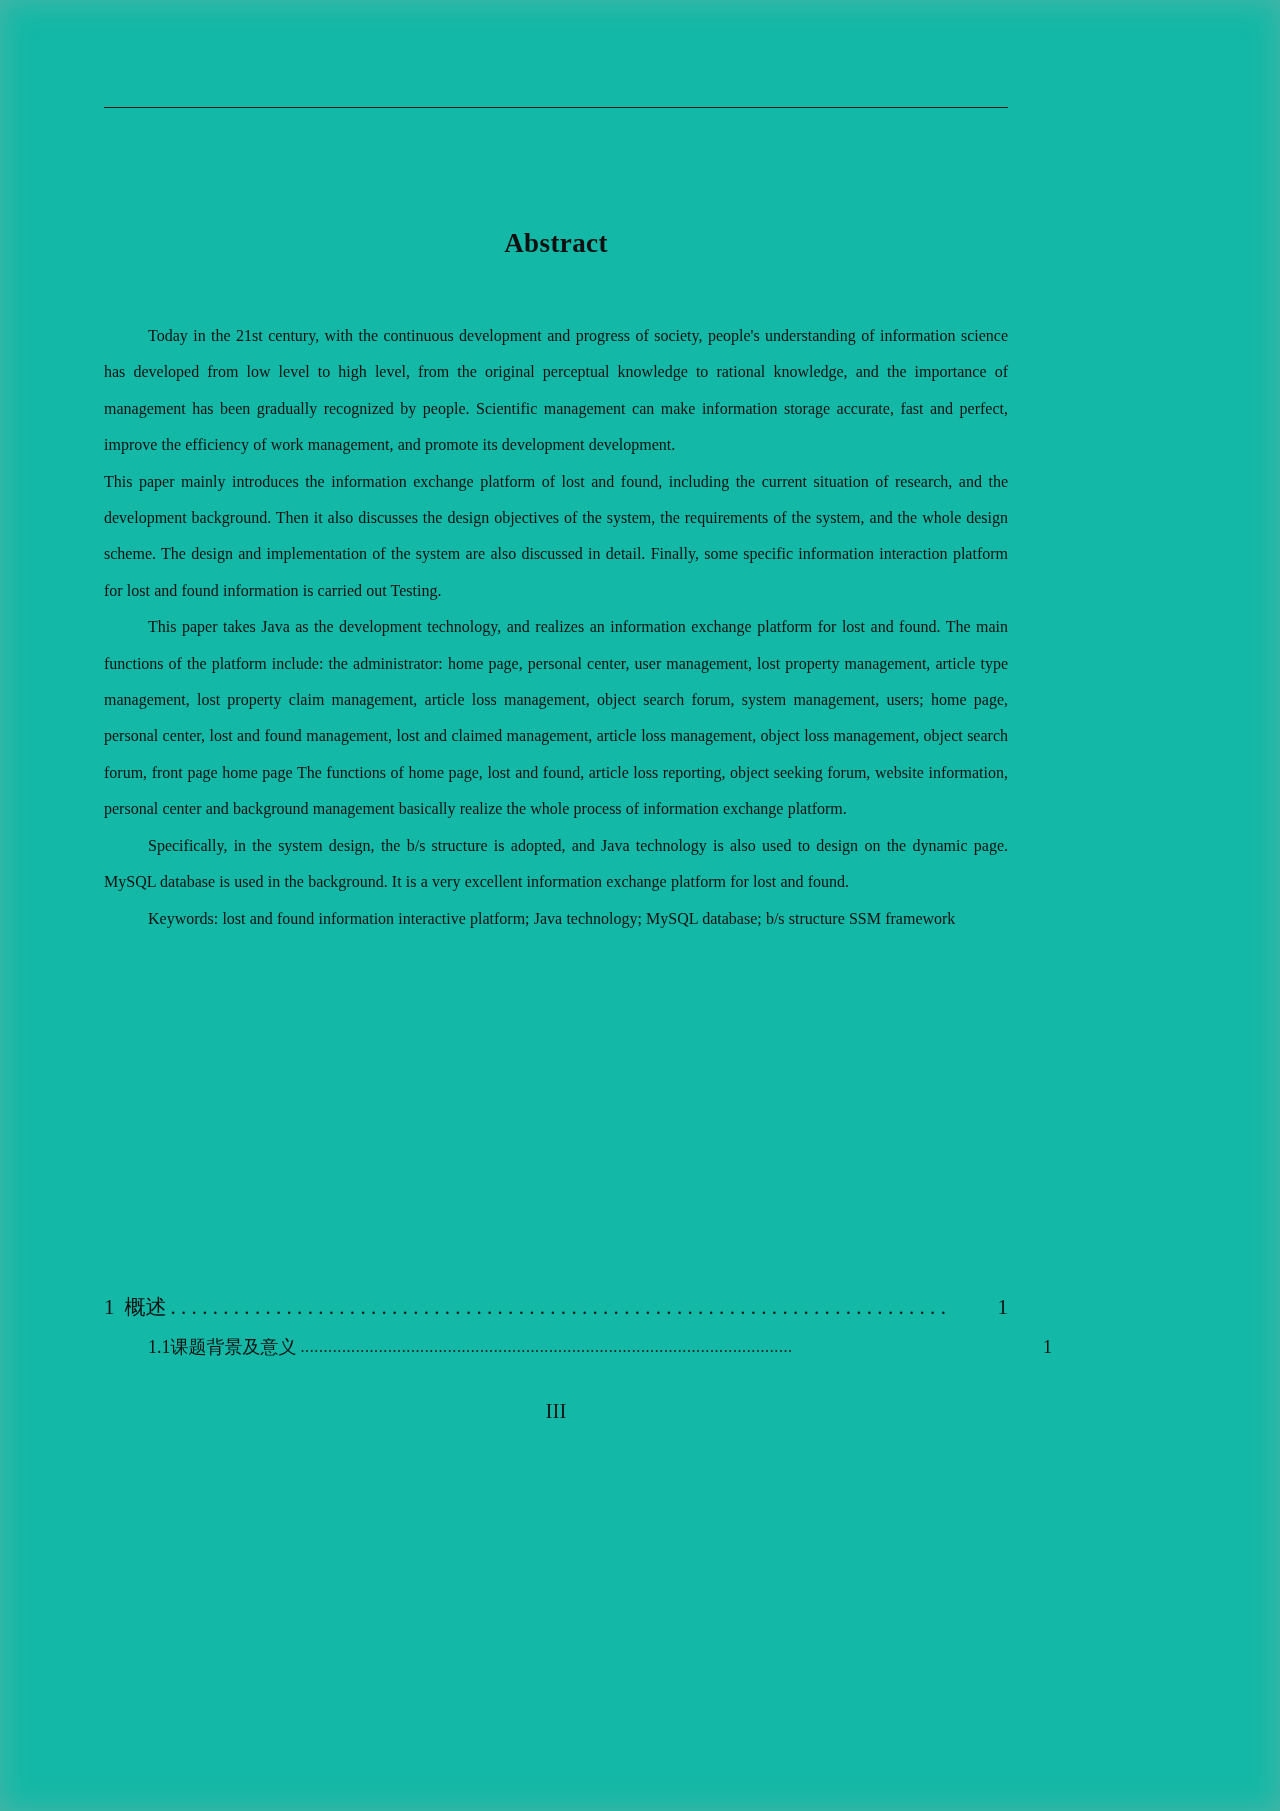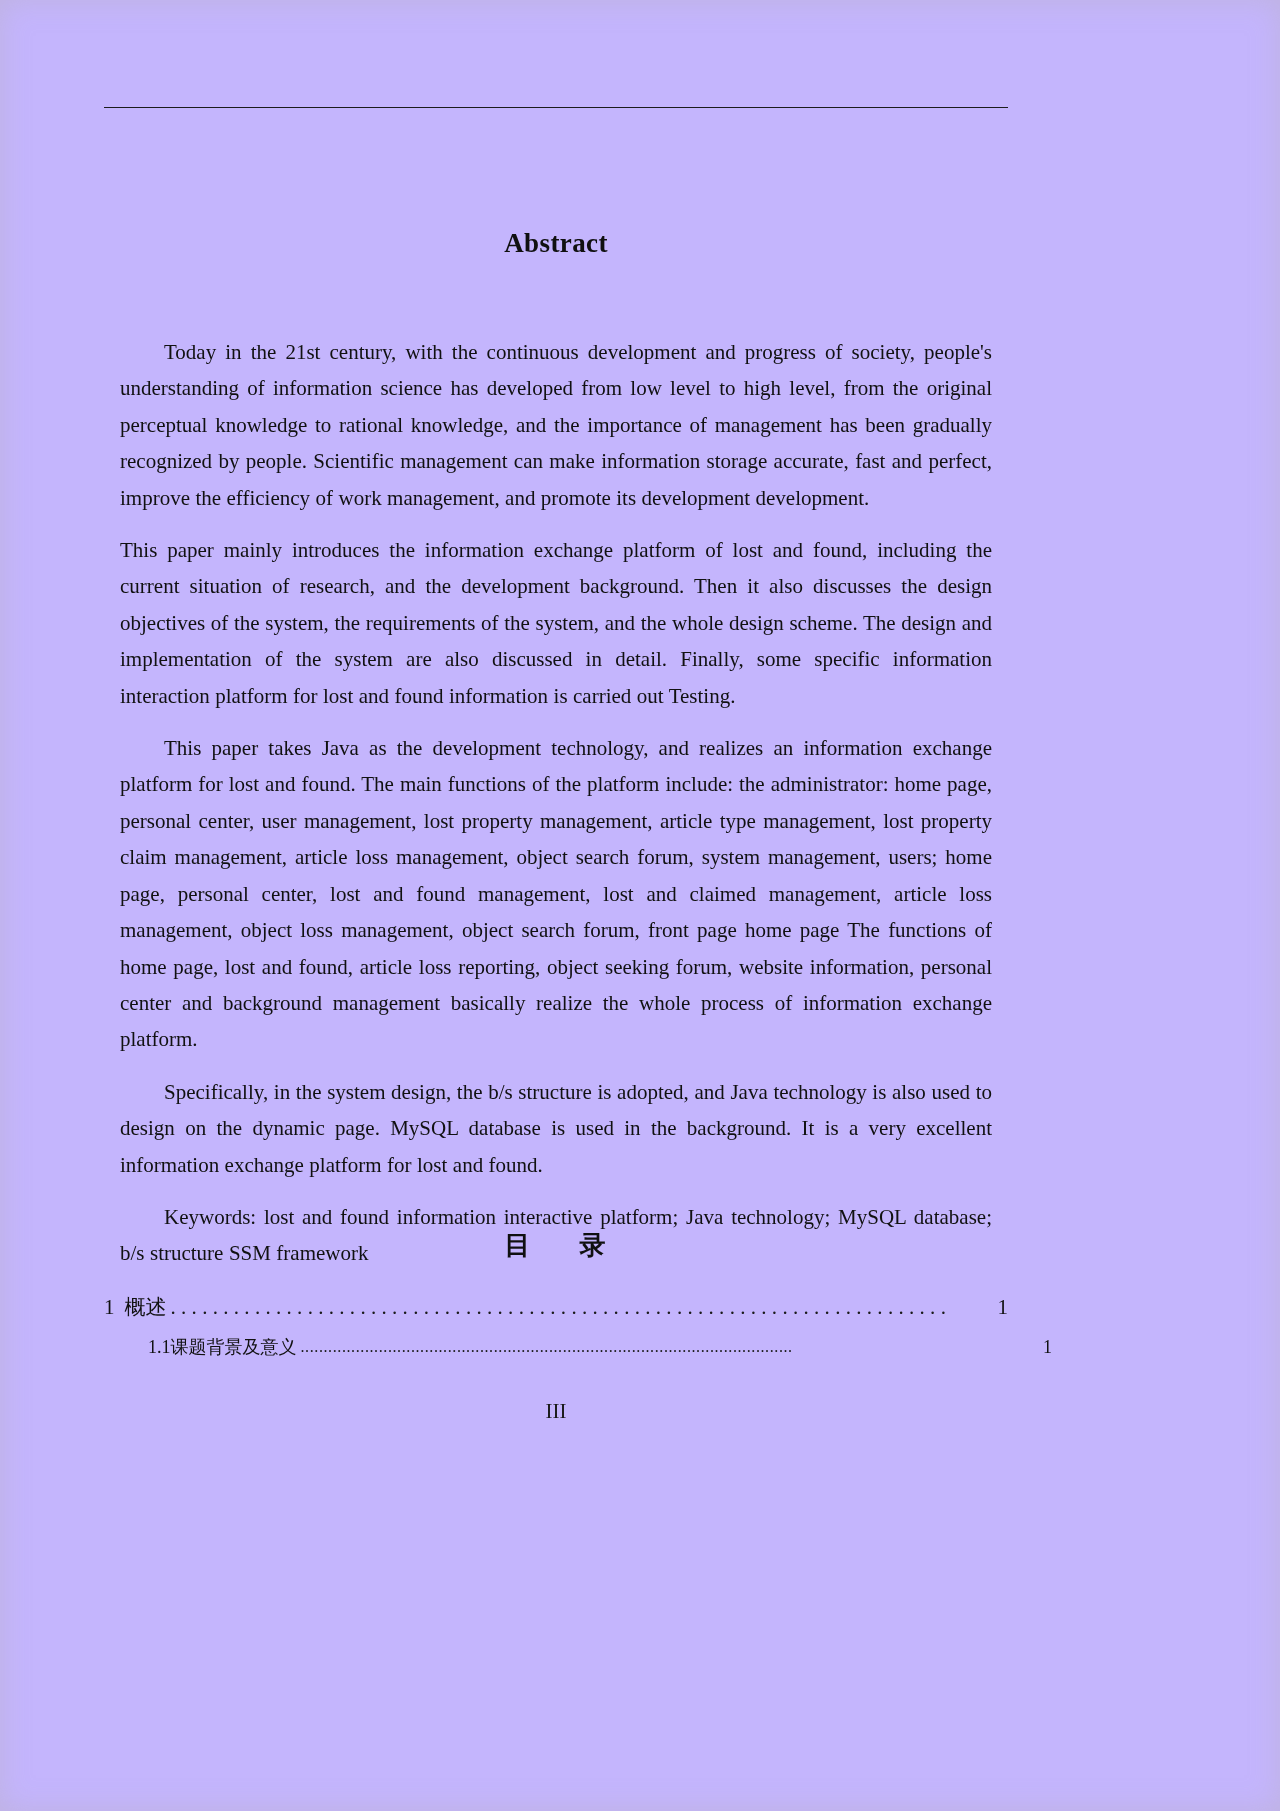--- a/index.html
+++ b/index.html
@@ -8,21 +8,21 @@
     background: #f0efee;
   }
   body {
     font-family: "Liberation Serif", "DejaVu Serif", serif;
   }
   .page {
     position: relative;
     width: 1280px;
     height: 1811px;
     margin: 0 auto;
-    background: #c4b5fd;
+    background: #14b8a6;
     box-sizing: border-box;
     overflow: hidden;
   }
   
   .page::before {
     content: "";
     position: absolute;
     inset: 0;
     pointer-events: none;
     box-shadow: inset 0 0 30px rgba(180,175,170,0.35);
@@ -54,22 +54,22 @@
     color: #101010;
     font-family: "Liberation Serif", "DejaVu Serif", serif;
   }
   .body-block {
     position: absolute;
     left: 0;
     top: 318px;
     width: 904px;
   }
   p.para {
-    margin: 16px;
-    font-size: 21px;
+    margin: 0;
+    font-size: 16px;
     line-height: 36.4px;
     color: #111111;
     text-align: justify;
     text-align-last: left;
     text-justify: inter-word;
     word-spacing: 0.2px;
     font-family: "Liberation Serif", "DejaVu Serif", serif;
   }
   p.indent { text-indent: 44px; }
   p.noindent { text-indent: 0; }
@@ -155,25 +155,20 @@
     <div class="doc-title">Abstract</div>
 
     <div class="body-block">
       <p class="para indent">Today in the 21st century, with the continuous development and progress of society, people's understanding of information science has developed from low level to high level, from the original perceptual knowledge to rational knowledge, and the importance of management has been gradually recognized by people. Scientific management can make information storage accurate, fast and perfect, improve the efficiency of work management, and promote its development development.</p>
       <p class="para noindent">This paper mainly introduces the information exchange platform of lost and found, including the current situation of research, and the development background. Then it also discusses the design objectives of the system, the requirements of the system, and the whole design scheme. The design and implementation of the system are also discussed in detail. Finally, some specific information interaction platform for lost and found information is carried out Testing.</p>
       <p class="para indent">This paper takes Java as the development technology, and realizes an information exchange platform for lost and found. The main functions of the platform include: the administrator: home page, personal center, user management, lost property management, article type management, lost property claim management, article loss management, object search forum, system management, users; home page, personal center, lost and found management, lost and claimed management, article loss management, object loss management, object search forum, front page home page The functions of home page, lost and found, article loss reporting, object seeking forum, website information, personal center and background management basically realize the whole process of information exchange platform.</p>
       <p class="para indent">Specifically, in the system design, the b/s structure is adopted, and Java technology is also used to design on the dynamic page. MySQL database is used in the background. It is a very excellent information exchange platform for lost and found.</p>
       <p class="para indent">Keywords: lost and found information interactive platform; Java technology; MySQL database; b/s structure SSM framework</p>
     </div>
 
-    <div class="toc-title">
-      <span>目</span>
-      <span class="gap"></span>
-      <span>录</span>
-    </div>
 
     <div class="toc-list">
       <div class="toc-row level1">
         <span class="toc-label toc-num">1</span>
         <span class="toc-label">概述</span>
         <span class="toc-leader">..........................................................................</span>
         <span class="toc-page">1</span>
       </div>
       <div class="toc-row level2">
         <span class="toc-label toc-num">1.1</span>

